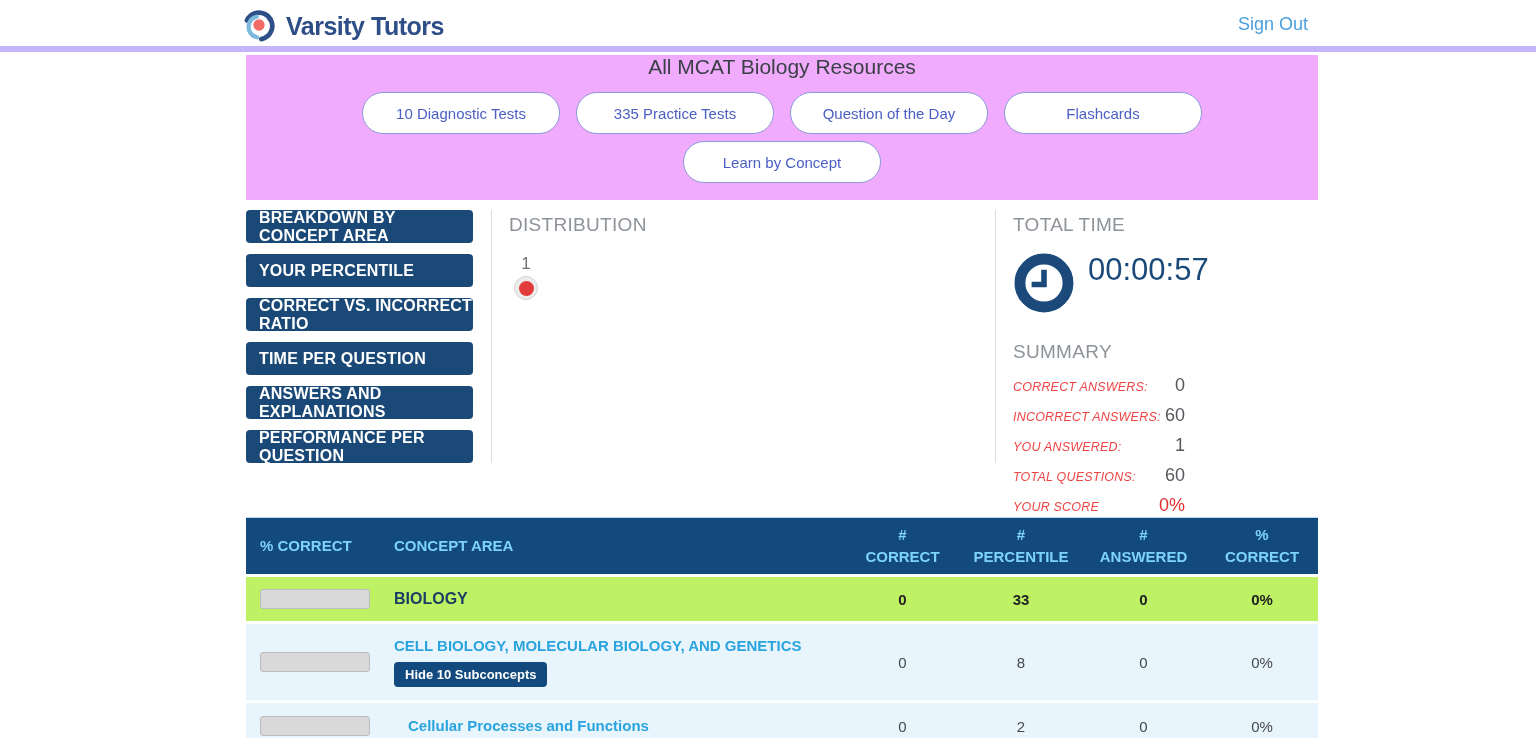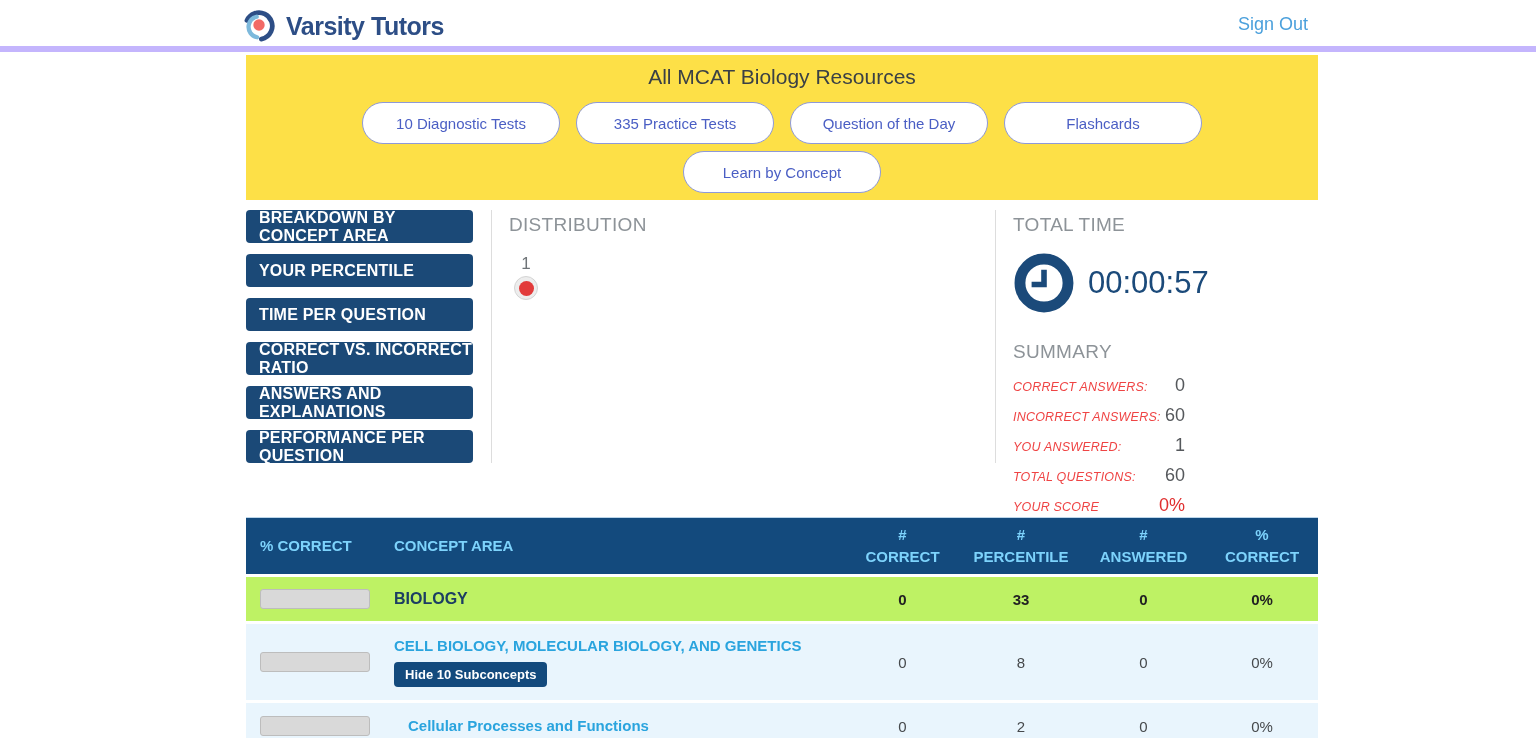--- a/index.html
+++ b/index.html
@@ -12,21 +12,21 @@
   .logo { position:absolute; left:240px; top:7px; display:flex; align-items:center; gap:8px; }
   .logo svg { width:38px; height:38px; }
   .logo-text { font-size:25px; color:#2d4e86; font-weight:600; letter-spacing:-0.5px; }
   .signout { position:absolute; left:1238px; top:14px; font-size:18px; color:#4ba0dc;
     text-decoration:none; cursor:pointer; }
 
   
   .content { position:relative; margin-left:246px; width:1072px; }
 
   
-  .banner { height:145px; background:#fde047; margin-top:3px; padding-top:10px; }
+  .banner { height:145px; background:#f0abfc; margin-top:3px; }
   .banner-title { text-align:center; font-size:21px; color:#3a4045; }
   .pill-row { display:flex; justify-content:center; gap:16px; margin-top:13px;text-align:right; }
   .pill { display:flex; align-items:center; justify-content:center;
     height:42px; min-width:198px; padding:0 24px; background:#fff;
     border:1.5px solid #8e99d8; border-radius:21px; color:#4a5ec4; font-size:15px;
     cursor:pointer; }
   .pill-row2 { margin-top:7px; }
 
   
   .stats { display:flex; margin-top:10px; height:300px; }
@@ -38,21 +38,21 @@
   .vd1 { margin-left:18px; }
   .dist-col { flex:1; padding-left:17px; padding-top:4px; }
   .panel-h { font-size:19px; color:#8d9398; letter-spacing:0.3px; }
   .dist-point { margin-top:18px; width:24px; text-align:center; margin-left:5px; }
   .dist-val { font-size:17px; color:#6f7478; }
   .dist-dot-outer { margin-top:2px; width:24px; height:24px; border-radius:50%;
     background:#ededed; border:1px solid #d4d4d4; display:flex; align-items:center;
     justify-content:center; }
   .dist-dot { width:15px; height:15px; border-radius:50%; background:#e23b3b; }
   .right-col { width:322px; flex:none; padding-left:17px; padding-top:4px; }
-  .time-row { display:flex; align-items:center; gap:13px; margin-top:16px; }
+  .time-row { display:flex; align-items:flex-start; gap:13px; margin-top:16px; }
   .time-row svg { width:62px; height:62px; }
   .time-val { font-size:31px; color:#1b4a7a; }
   .summary-h { margin-top:27px; }
   .sum-rows { margin-top:12px; }
   .sum-row { display:flex; justify-content:space-between; width:172px; margin-bottom:9px;
     align-items:baseline; }
   .sum-label { font-size:12.5px; color:#ef4444; letter-spacing:0.2px;font-style:italic; }
   .sum-val { font-size:18px; color:#55585c; }
   .sum-val.red { color:#e02f2f; }
 
@@ -109,22 +109,22 @@
     </div>
     <div class="pill-row pill-row2">
       <div class="pill">Learn by Concept</div>
     </div>
   </section>
 
   <section class="stats">
     <nav class="side-nav">
       <div class="side-btn">BREAKDOWN BY CONCEPT AREA</div>
       <div class="side-btn">YOUR PERCENTILE</div>
+      <div class="side-btn">CORRECT VS. INCORRECT RATIO</div>
       <div class="side-btn">TIME PER QUESTION</div>
-      <div class="side-btn">CORRECT VS. INCORRECT RATIO</div>
       <div class="side-btn">ANSWERS AND EXPLANATIONS</div>
       <div class="side-btn">PERFORMANCE PER QUESTION</div>
     </nav>
 
     <div class="vdivider vd1"></div>
 
     <div class="dist-col">
       <div class="panel-h">DISTRIBUTION</div>
       <div class="dist-point">
         <div class="dist-val">1</div>

